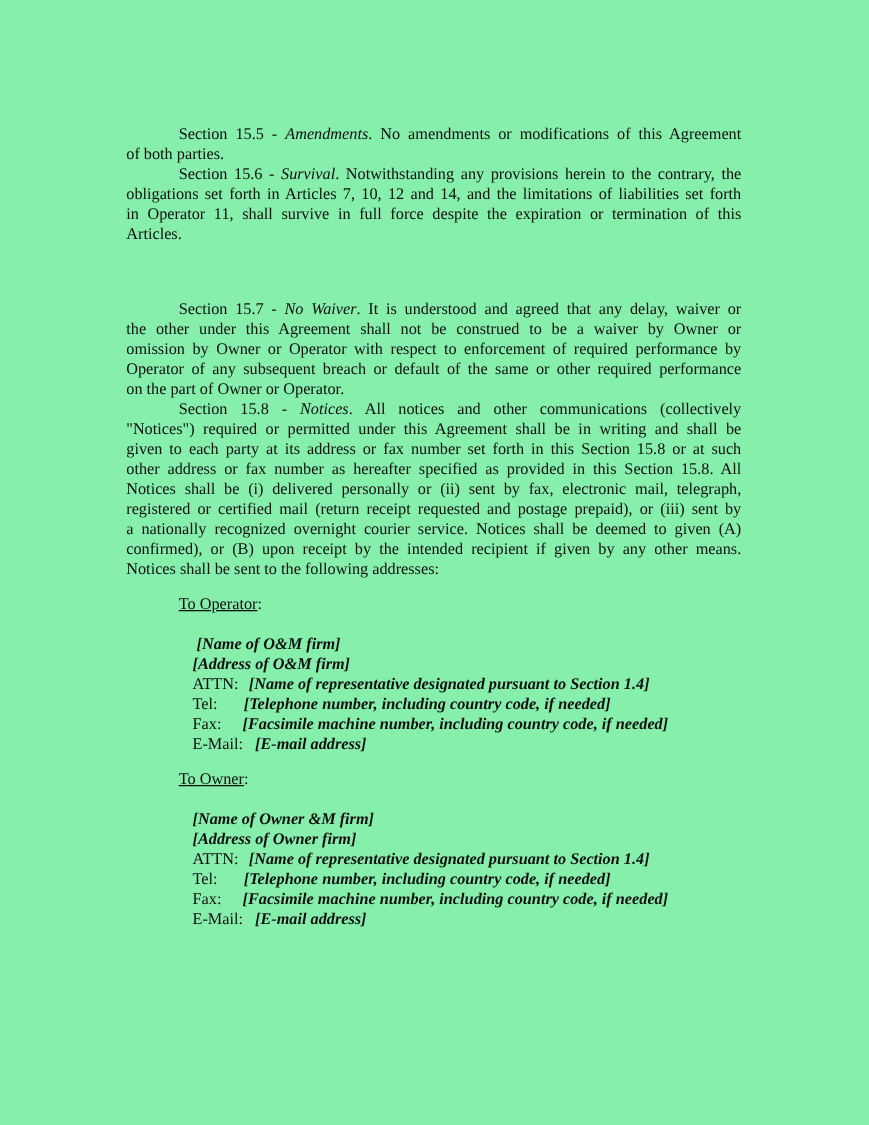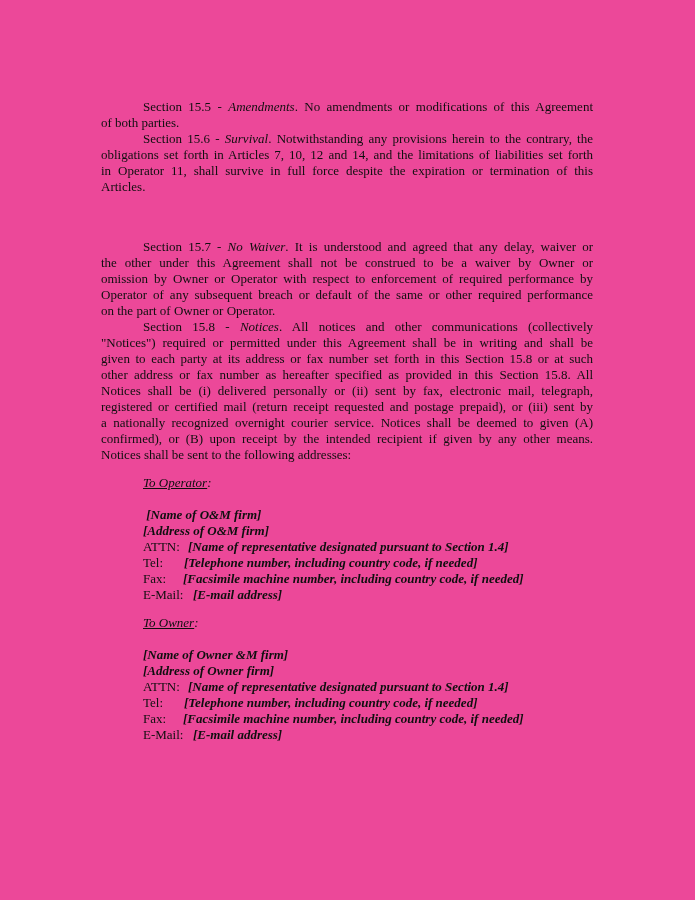--- a/index.html
+++ b/index.html
@@ -4,21 +4,21 @@
 <style>
   html, body {
     margin: 0;
     padding: 0;
     background: #ffffff;
   }
   .page {
     position: relative;
     width: 695px;
     height: 900px;
-    background: #ec4899;
+    background: #86efac;
     overflow: hidden;
     font-family: "Liberation Serif", "DejaVu Serif", serif;
     color: #0f0f0f;
   }
   .content {
     position: absolute;
     left: 101px;
     top: 99px;
     width: 492px;
     font-size: 13px;
@@ -32,27 +32,26 @@
   .line.first { text-indent: 42px; }
   .line.last  { text-align-last: auto; }
   .it { font-style: italic; }
 
   .para-gap  { }
   .para-gap2 { margin-top: 44px; }
 
   .nb-heading {
     margin-top: 12px;
     margin-left: 42px;
-    font-style: italic;
   }
   .nb-heading .u { text-decoration: underline; }
 
   .nb-lines {
     margin-top: 16px;
-    margin-left: 42px;
+    margin-left: 53px;
   }
   .nb-line { white-space: pre-wrap; }
 
   .bracket {
     font-weight: bold;
     font-style: italic;
   }
   .lbl {
     display: inline-block;
     font-weight: normal;

